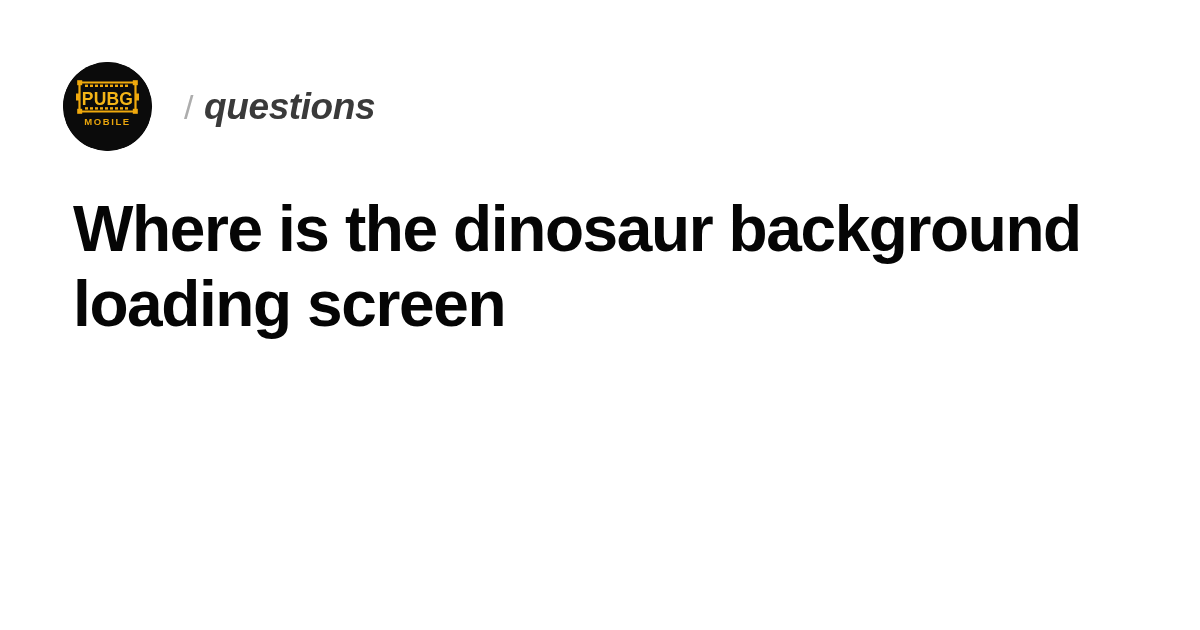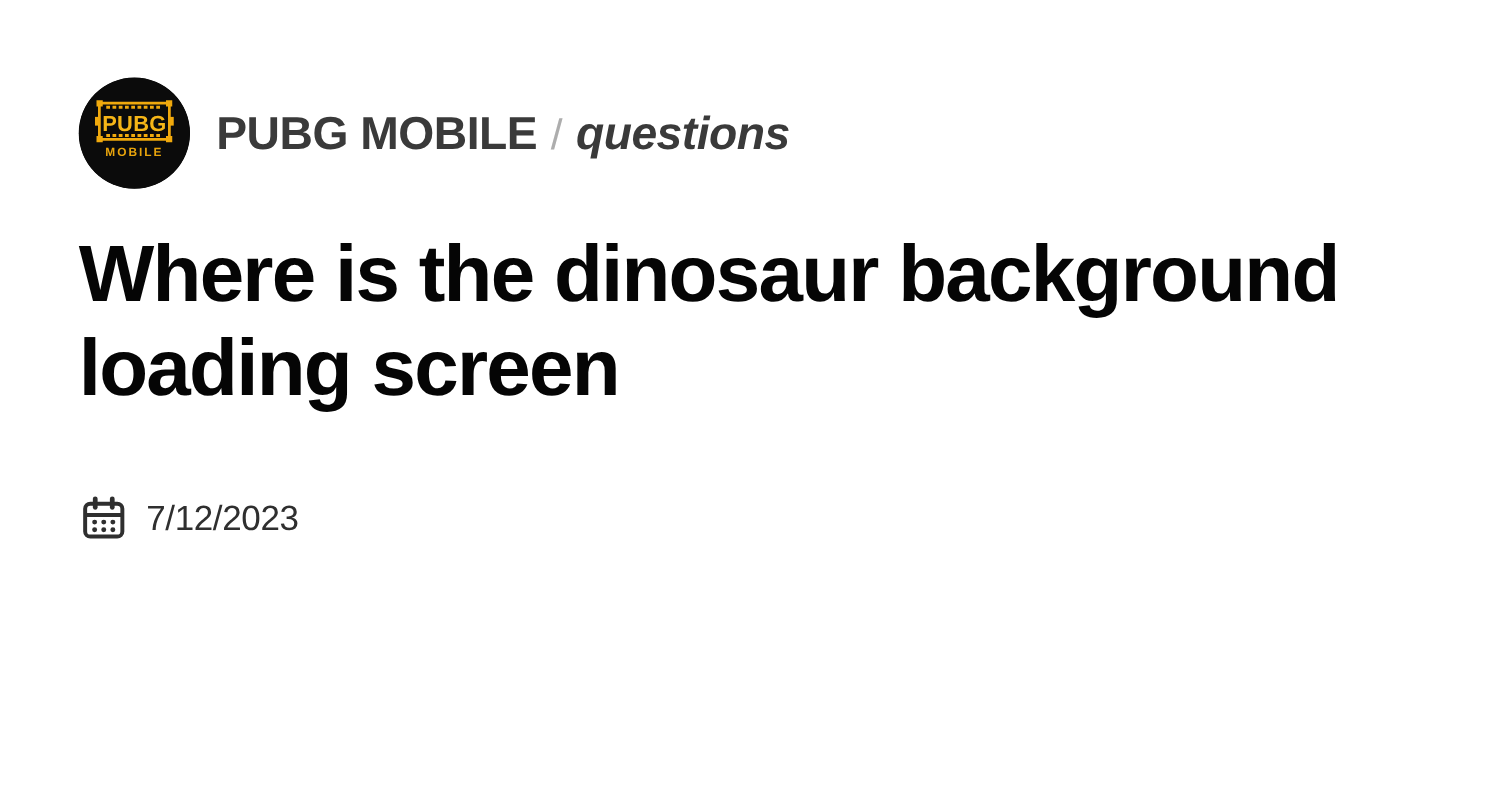--- a/index.html
+++ b/index.html
@@ -74,21 +74,21 @@
     color: #3a3a3a;
     font-style: italic;
   }
 
   
   .title {
     position: absolute;
     left: 63px;
     top: 182px;
     width: 1040px;
-    margin: 0;
+    margin: 10px;
     font-size: 64px;
     line-height: 75px;
     font-weight: 700;
     letter-spacing: -1.4px;
     color: #050505;
   }
 
   
   .date-row {
     position: absolute;
@@ -182,41 +182,23 @@
           <rect x="52" y="45.2" width="3" height="2.4"></rect>
           <rect x="57" y="45.2" width="3" height="2.4"></rect>
           <rect x="62" y="45.2" width="3" height="2.4"></rect>
         </g>
         <text x="44.5" y="42.5" text-anchor="middle" font-family="'Liberation Sans', sans-serif" font-size="17.5" font-weight="700" fill="#f5b517" letter-spacing="0.2">PUBG</text>
         <text x="44.5" y="62.5" text-anchor="middle" font-family="'Liberation Sans', sans-serif" font-size="9.5" font-weight="700" fill="#e8a40c" letter-spacing="1.6">MOBILE</text>
       </svg>
     </div>
 
     <div class="breadcrumb">
-      <span class="server-name">PUBG MOBILE</span>
       <span class="separator">/</span>
       <span class="channel-name">questions</span>
     </div>
 
   </div>
 
   <h1 class="title">Where is the dinosaur background loading screen</h1>
 
-  <div class="date-row">
-    <svg class="calendar-icon" viewBox="0 0 24 24">
-      <rect x="2.6" y="4.4" width="18.8" height="16.6" rx="2.6" fill="none" stroke="#2f2f2f" stroke-width="2"></rect>
-      <line x1="2.6" y1="10.1" x2="21.4" y2="10.1" stroke="#2f2f2f" stroke-width="2"></line>
-      <line x1="7.7" y1="1.9" x2="7.7" y2="6.2" stroke="#2f2f2f" stroke-width="2.4" stroke-linecap="round"></line>
-      <line x1="16.3" y1="1.9" x2="16.3" y2="6.2" stroke="#2f2f2f" stroke-width="2.4" stroke-linecap="round"></line>
-      <g fill="#2f2f2f">
-        <circle cx="7.4" cy="13.7" r="1.25"></circle>
-        <circle cx="12" cy="13.7" r="1.25"></circle>
-        <circle cx="16.6" cy="13.7" r="1.25"></circle>
-        <circle cx="7.4" cy="17.6" r="1.25"></circle>
-        <circle cx="12" cy="17.6" r="1.25"></circle>
-        <circle cx="16.6" cy="17.6" r="1.25"></circle>
-      </g>
-    </svg>
-    <span class="date-text">7/12/2023</span>
-  </div>
 
 
 </div>
 
 </body></html>

